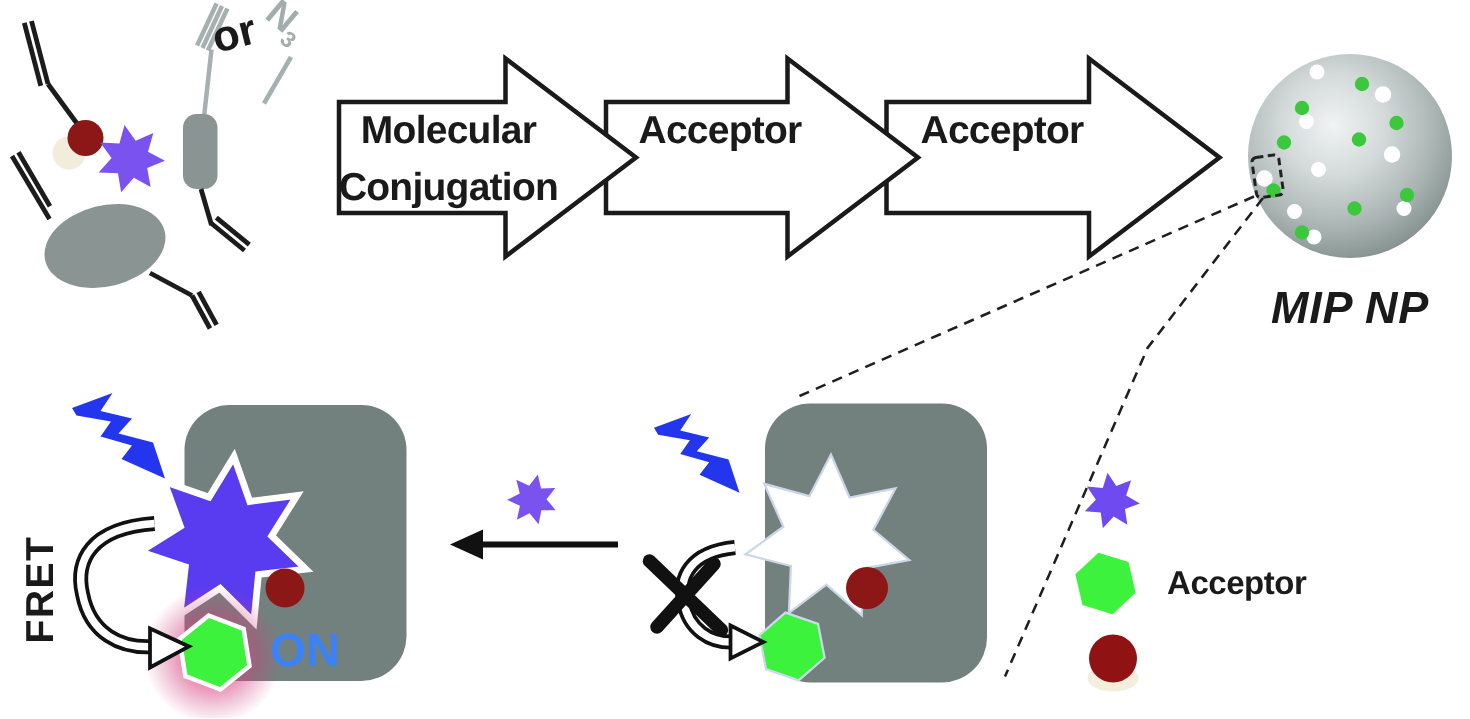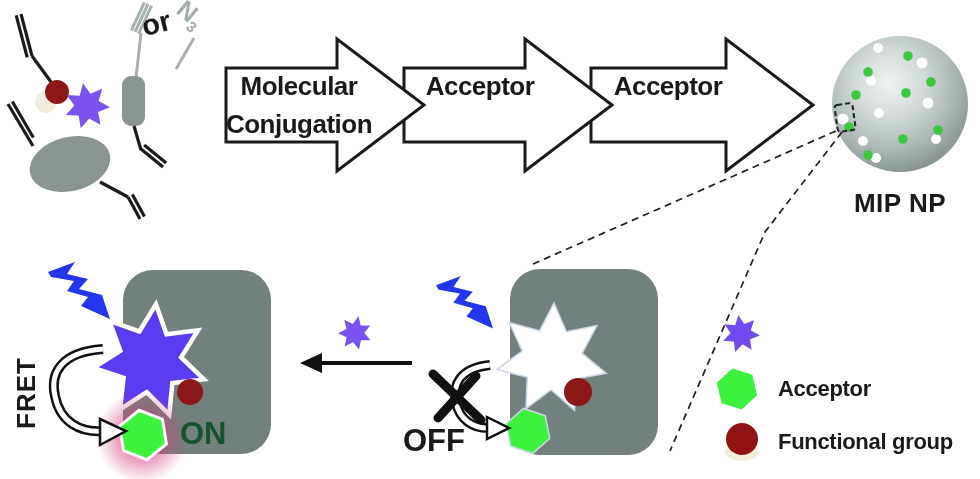--- a/index.html
+++ b/index.html
@@ -10,23 +10,23 @@
   .canvas svg.layer{position:absolute;left:0;top:0;}
   .txt{position:absolute;color:#1a1a1a;font-weight:bold;line-height:1.1;white-space:nowrap;}
   .arrow-text{
     position:absolute;top:67px;width:150px;text-align:center;
     font-size:26px;font-weight:bold;color:#1a1a1a;line-height:38px;letter-spacing:-0.5px;
   }
   .arrow-text span{display:block;}
   .or-label{left:142px;top:8px;font-size:29px;transform:rotate(-14deg);}
   .azide-label{left:176px;top:0px;font-size:25px;color:#a3adad;transform:rotate(40deg);}
   .azide-label sub{font-size:15px;}
-  .mipnp-label{left:835px;top:189px;width:130px;text-align:center;font-size:26px;letter-spacing:0.5px;}
+  .mipnp-label{left:835px;top:189px;width:130px;text-align:center;font-size:30px;letter-spacing:0.5px;font-style:italic;}
   .fret-label{left:-25px;top:380px;width:100px;height:26px;text-align:center;font-size:26px;transform:rotate(-90deg);letter-spacing:1px;}
-  .on-label{left:180px;top:417px;font-size:31px;color:#14532d;}
+  .on-label{left:180px;top:417px;font-size:31px;color:#3b82f6;}
   .off-label{left:403px;top:424px;font-size:31px;}
   .legend-label{left:778px;font-size:22px;letter-spacing:-0.3px;}
   .legend-label.l0{top:324px;}
   .legend-label.l1{top:377px;}
   .legend-label.l2{top:430px;}
   #star7,#hex6{vector-effect:non-scaling-stroke;}
 </style>
 </head>
 <body>
 
@@ -188,18 +188,16 @@
   <div class="arrow-text" style="left:593px;">
     <span>Acceptor</span>
   </div>
 
   <div class="txt mipnp-label">MIP NP</div>
 
   <div class="txt fret-label">FRET</div>
 
   <div class="txt on-label">ON</div>
 
-  <div class="txt off-label">OFF</div>
 
   <div class="txt legend-label l1">Acceptor</div>
-  <div class="txt legend-label l2">Functional group</div>
 
 </div>
 
 </body></html>

